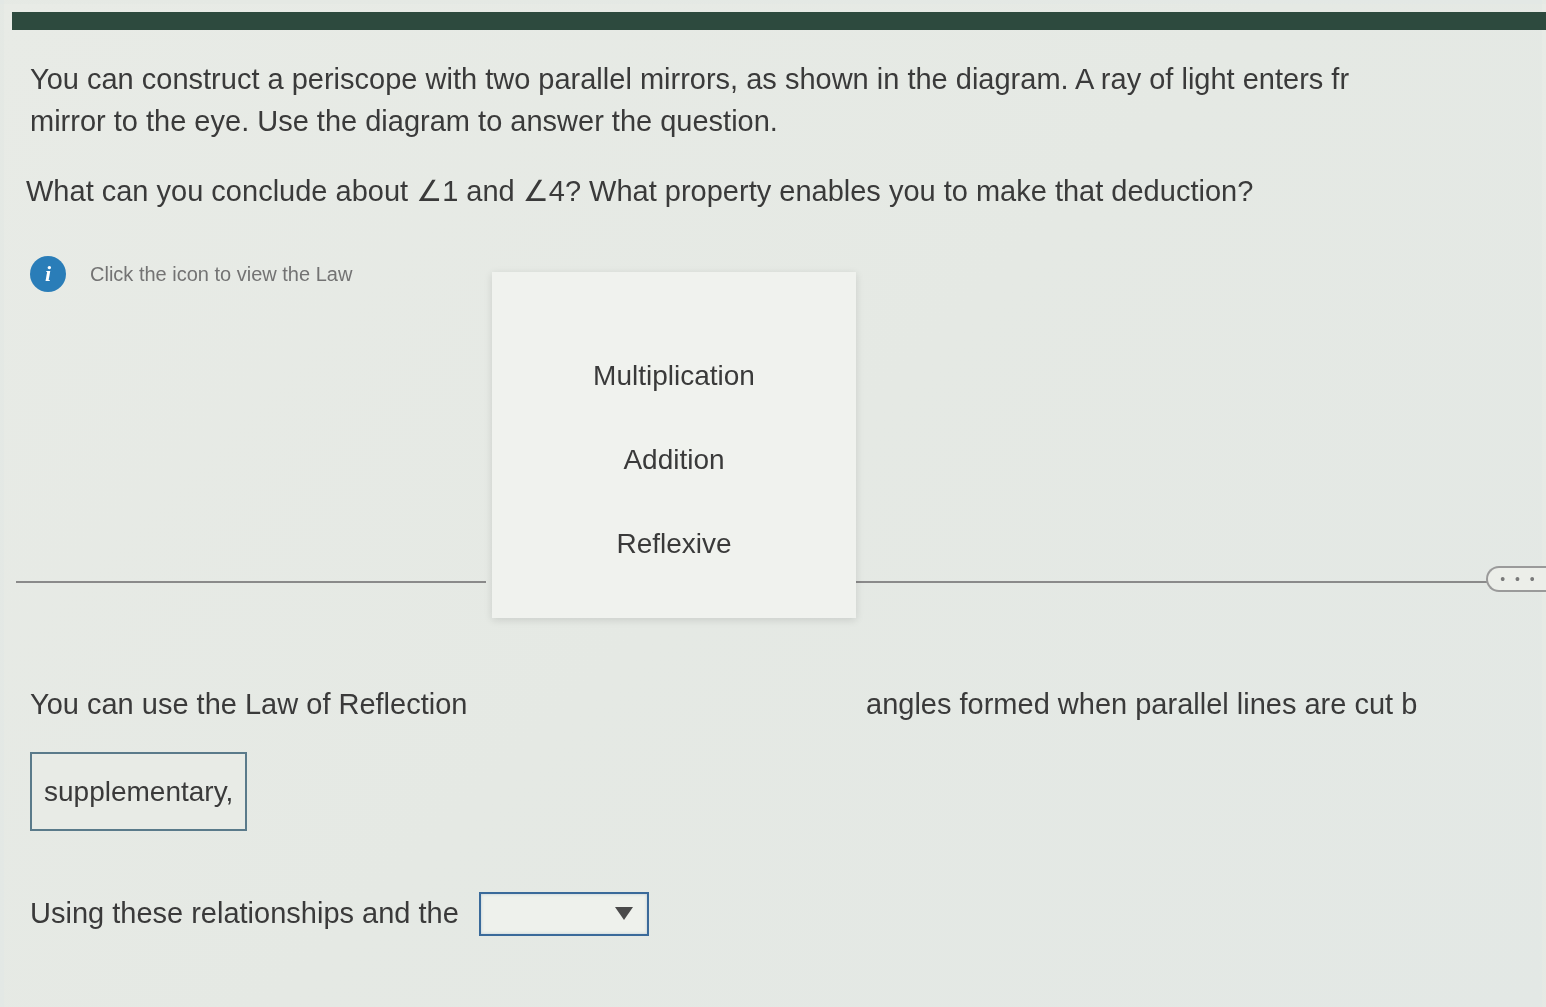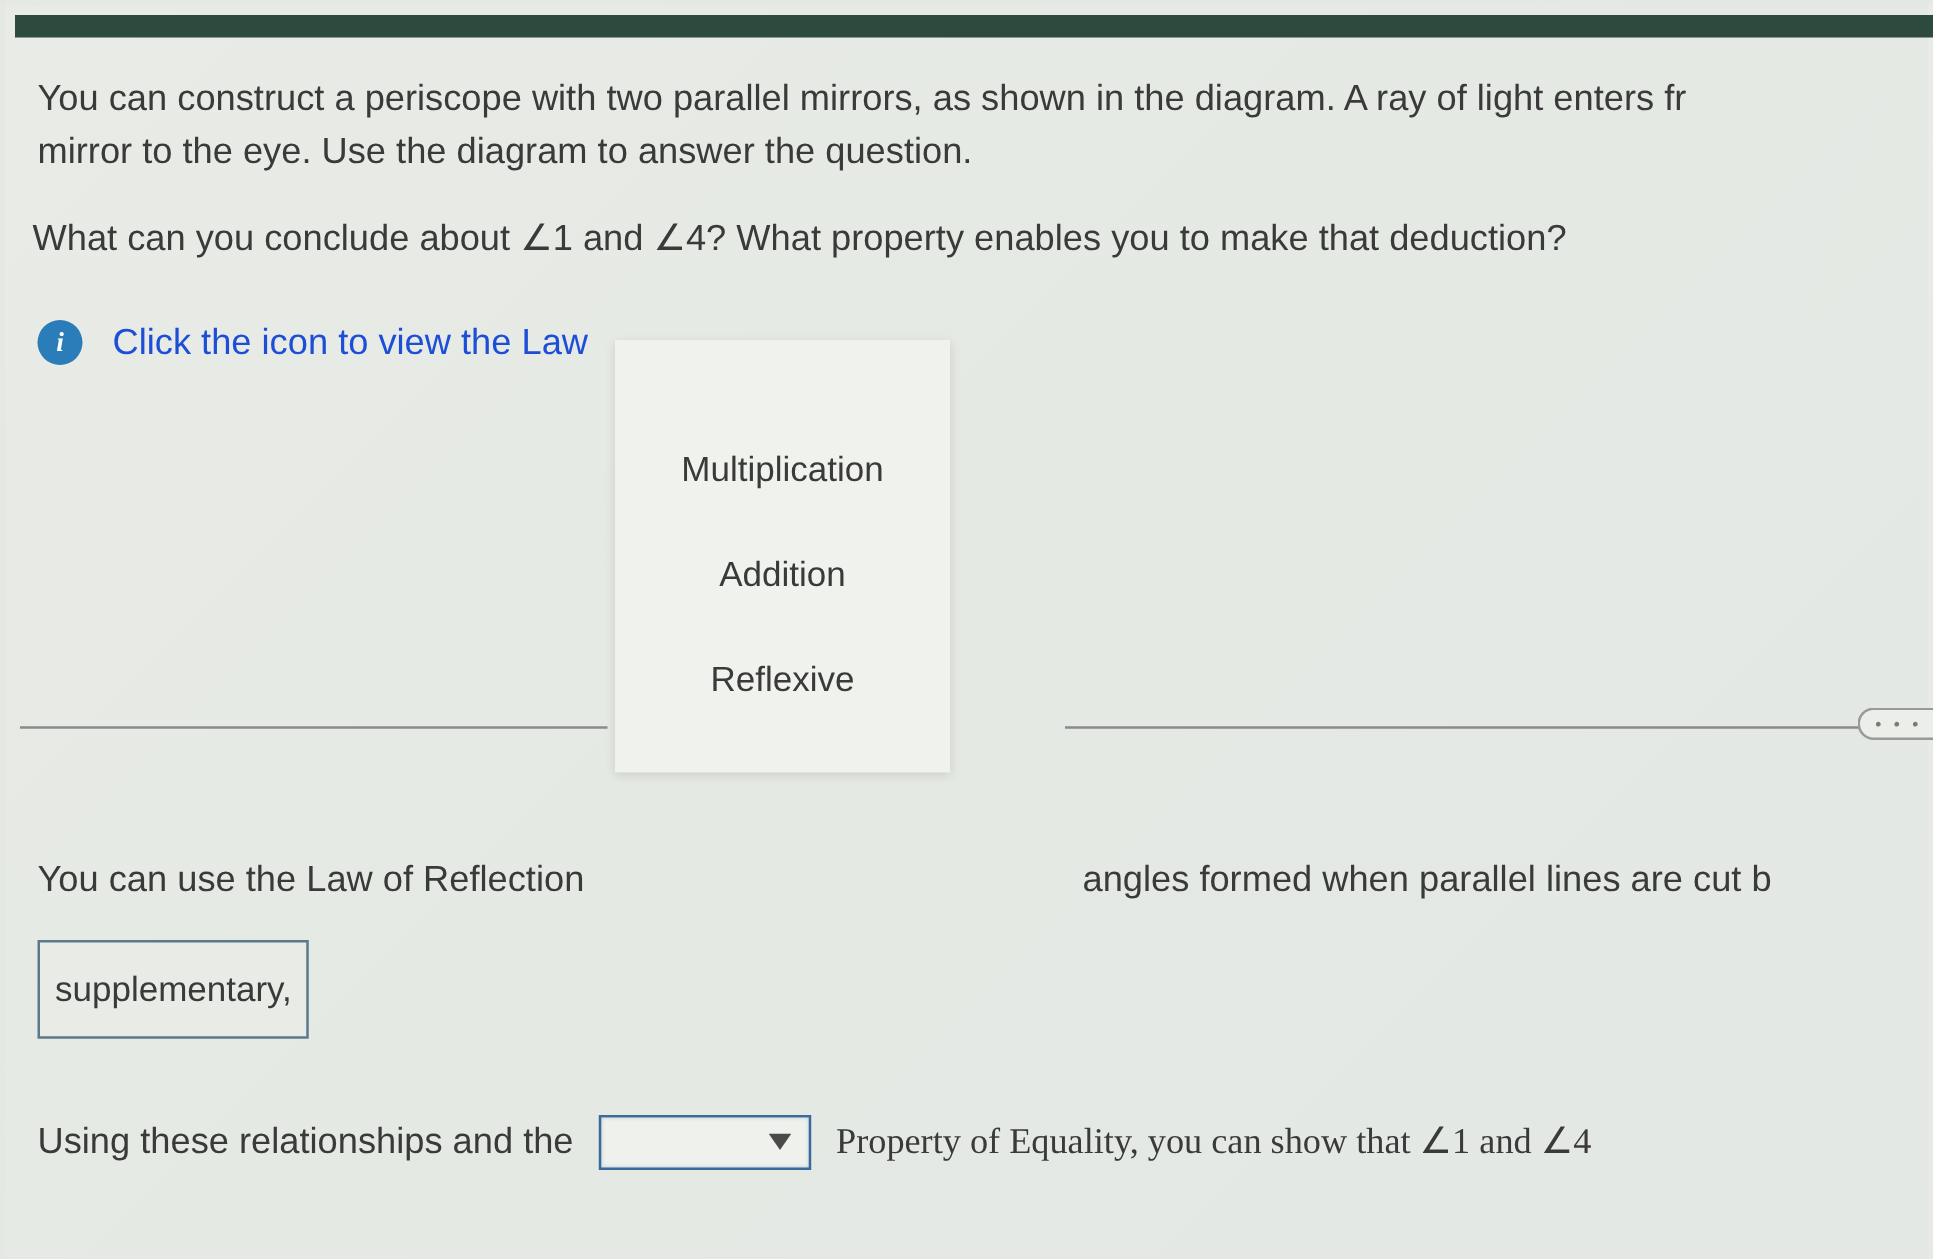--- a/index.html
+++ b/index.html
@@ -50,28 +50,28 @@
       display: flex;
       align-items: center;
       justify-content: center;
       color: #fff;
       font-weight: bold;
       font-size: 22px;
       font-family: Georgia, serif;
       font-style: italic;
     }
     .info-text {
-      font-size: 29px;
-      color: #1d4ed8;
+      font-size: 20px;
+      color: #737373;
     }
     .dropdown-panel {
       position: absolute;
       left: 480px;
       top: 260px;
-      width: 268px;
+      width: 364px;
       background: #f0f2ee;
       box-shadow: 0 2px 8px rgba(0,0,0,0.12);
       padding: 60px 0 30px 0;
       z-index: 10;
     }
     .dropdown-option {
       font-size: 28px;
       color: #3a3a3a;
       text-align: center;
       padding: 24px 20px;
@@ -225,15 +225,14 @@
 
   <div class="line2">
     <span class="boxed-answer">supplementary,</span>
   </div>
 
   <div class="line3">
     <span>Using these relationships and the</span>
     <div class="select-box">
       <div class="triangle-down"></div>
     </div>
-    <span class="angle-symbol">Property of Equality, you can show that ∠1 and ∠4</span>
   </div>
 </div>
 
 </body></html>

